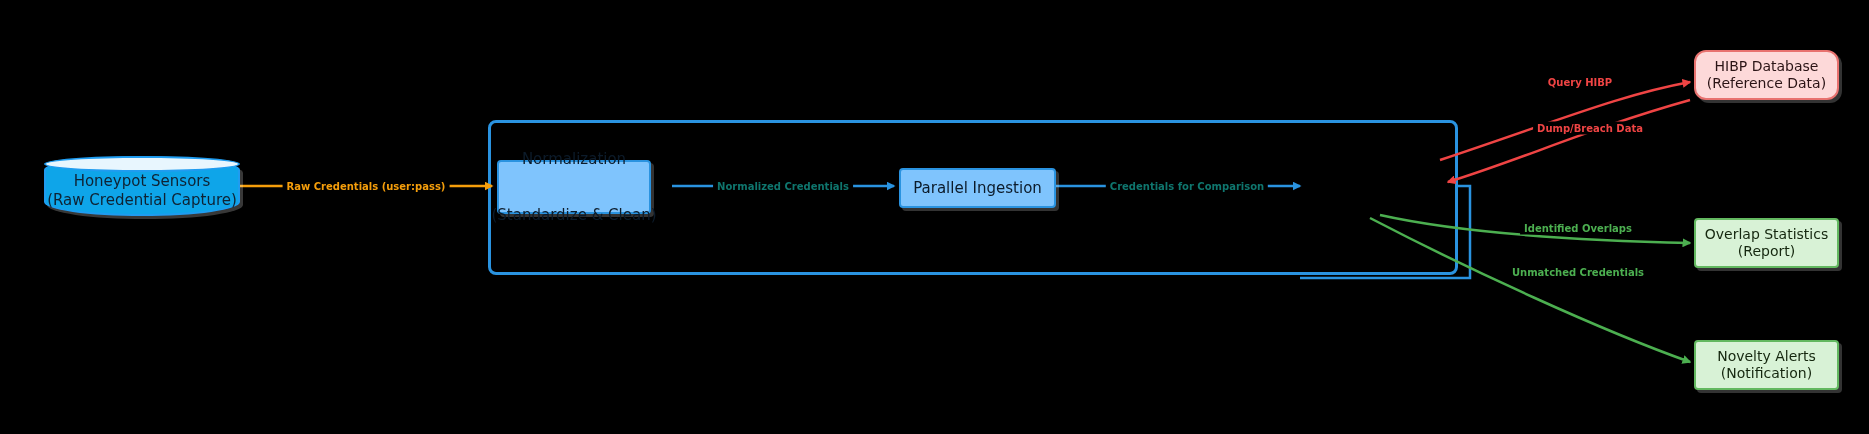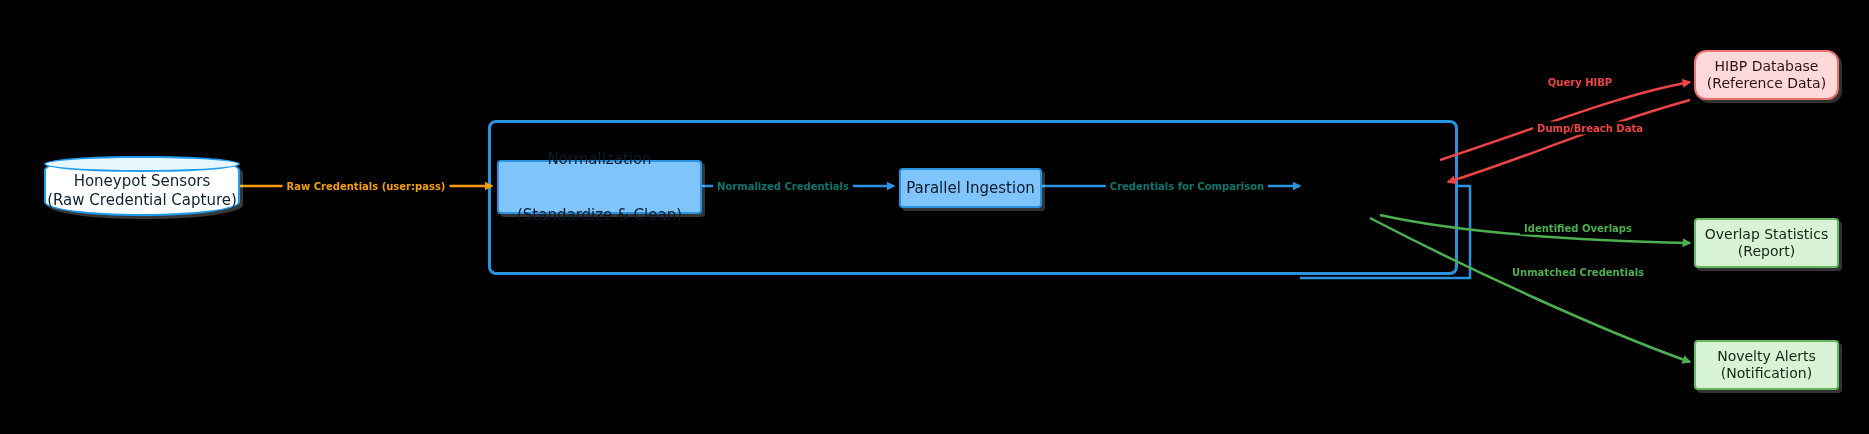--- a/index.html
+++ b/index.html
@@ -42,21 +42,21 @@
     color: #111827;
   }
 
   .node .ln {
     display: block;
     white-space: nowrap;
   }
 
   
   .cyl {
-    background: #ffffff;
+    background: #0ea5e9;
     border: 2px solid #1f9cf0;
     border-radius: 50% / 14px;
     box-shadow: 3px 3px 0 rgba(255,255,255,0.22);
     font-size: 15px;
     color: #0f2233;
   }
   .cyl::before {
     content: "";
     position: absolute;
     left: -2px; right: -2px;
@@ -181,26 +181,26 @@
 
   <div class="elabel green" style="left:1578px; top:272px;">Unmatched Credentials</div>
 
   <div class="node cyl" style="left:44px; top:156px; width:196px; height:60px;">
     <div class="body">
       <span class="ln">Honeypot Sensors</span>
       <span class="ln">(Raw Credential Capture)</span>
     </div>
   </div>
 
-  <div class="node proc" style="left:497px; top:160px; width:205px; height:54px;gap:37px;">
+  <div class="node proc" style="left:497px; top:160px; width:154px; height:54px;gap:37px;">
     <span class="ln">Normalization</span>
     <span class="ln">(Standardize &amp; Clean)</span>
   </div>
 
-  <div class="node proc" style="left:899px; top:168px; width:143px; height:40px;">
+  <div class="node proc" style="left:899px; top:168px; width:157px; height:40px;">
     <span class="ln">Parallel Ingestion</span>
   </div>
 
 
   <div class="node danger" style="left:1694px; top:50px; width:145px; height:50px;">
     <span class="ln">HIBP Database</span>
     <span class="ln">(Reference Data)</span>
   </div>
 
   <div class="node success" style="left:1694px; top:218px; width:145px; height:50px;">

